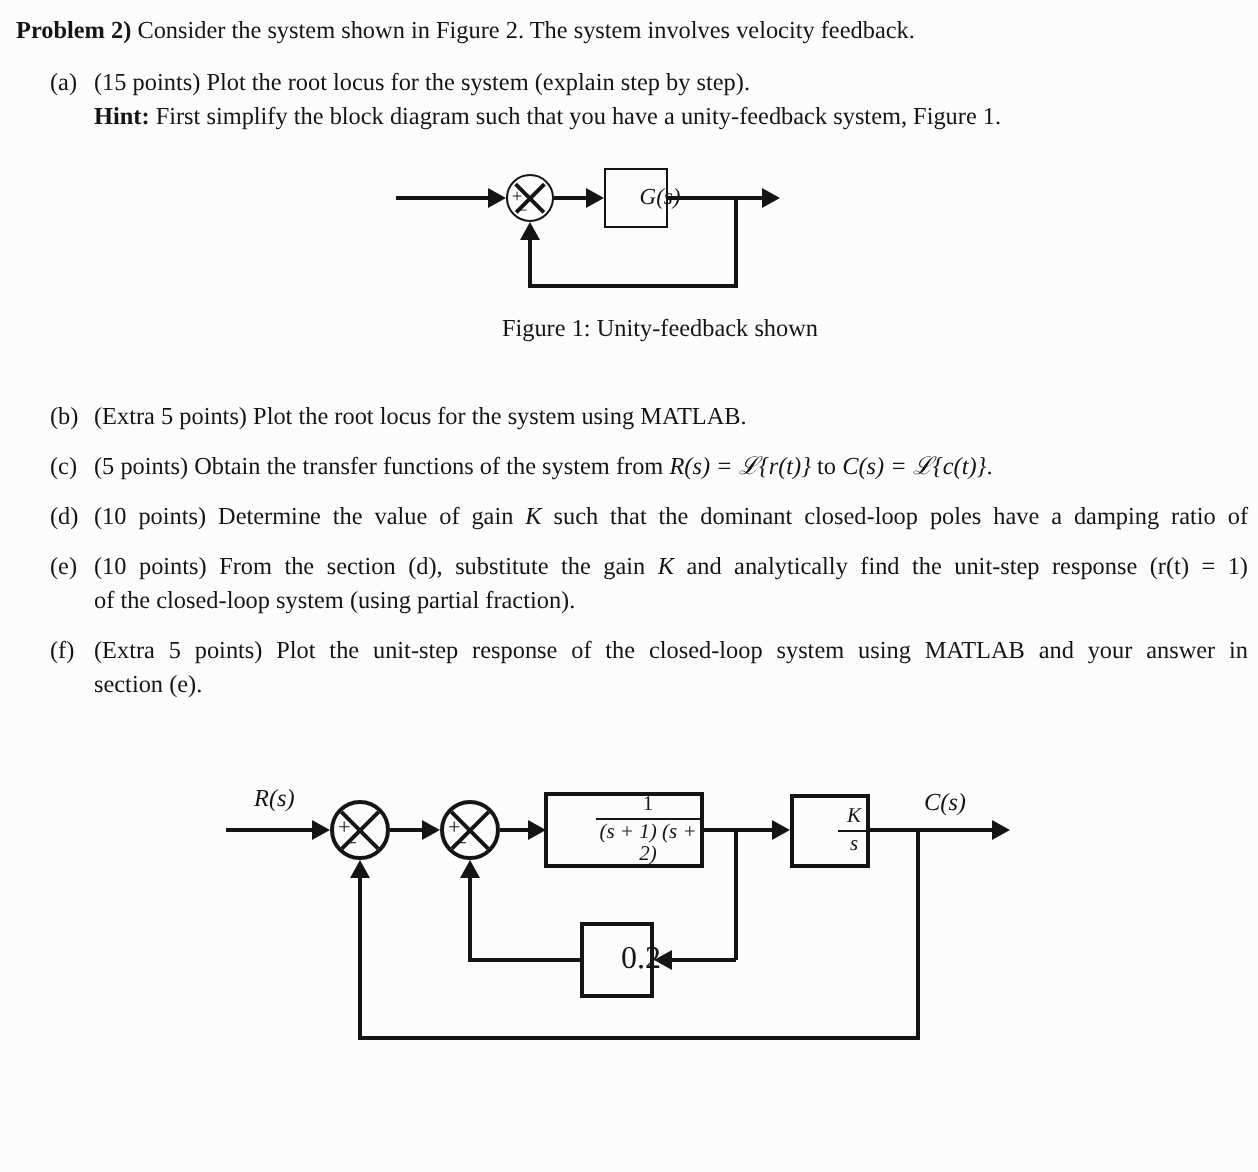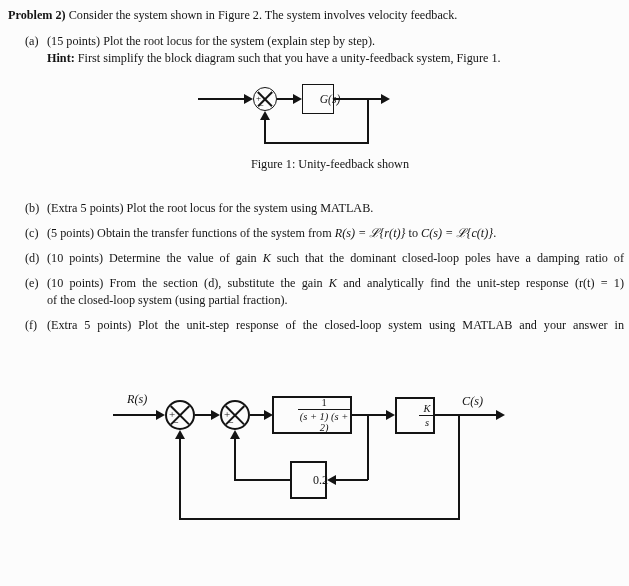--- a/index.html
+++ b/index.html
@@ -51,21 +51,21 @@
   .sum .x1 { transform:translate(-50%,-50%) rotate(45deg); }
   .sum .x2 { transform:translate(-50%,-50%) rotate(-45deg); }
   .sum .plus { position:absolute; left:2px; top:50%; transform:translateY(-56%); font-size:11px; line-height:1; }
   .sum .minus { position:absolute; left:32%; bottom:0px; transform:translateX(-50%); font-size:11px; line-height:1; }
   .sum-sm .plus { font-size:9px; left:2px; }
   .sum-sm .minus { font-size:9px; bottom:0px; }
   .siglabel { position:absolute; font-size:12.2px; font-style:italic; }
   .gtext { font-size:11.5px; font-style:italic; }
   .fr-sm { font-size:10.5px; font-style:italic; }
   .fr-sm .num { font-style:normal; }
-  .gain-text { font-size:12px; }
+  .gain-text { font-size:16px; }
 </style>
 </head>
 <body>
 
 <div id="page">
 
   <div class="abs heading"><span class="bf">Problem 2)</span><span> Consider the system shown in Figure 2. The system involves velocity feedback.</span></div>
 
   <div class="items items-a">
       <div class="pitem">
@@ -128,20 +128,21 @@
         <span class="plabel">(e)</span>
         <div class="pbody">
           <div class="pline just"><span>(10 points) From the section (d), substitute the gain </span><span class="it">K</span><span> and analytically find the unit-step response (r(t) = 1)</span></div>
           <div class="pline"><span>of the closed-loop system (using partial fraction).</span></div>
         </div>
       </div>
       <div class="pitem">
         <span class="plabel">(f)</span>
         <div class="pbody">
           <div class="pline just"><span>(Extra 5 points) Plot the unit-step response of the closed-loop system using MATLAB and your answer in</span></div>
+          <div class="pline"><span>section (e).</span></div>
         </div>
       </div>
     </div>
 
   <div>
     <div class="siglabel" style="left:127px;top:392px;">R(s)</div>
     <div class="hl" style="left:113px;top:414px;width:43px;"></div>
     <div class="ar" style="left:156px;top:410px;"></div>
 
     <div class="sum sum-lg" style="left:165px;top:400px;">

